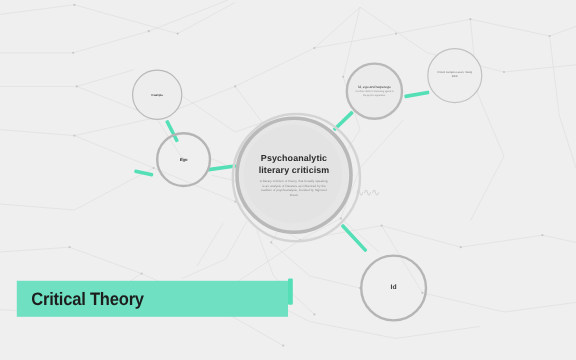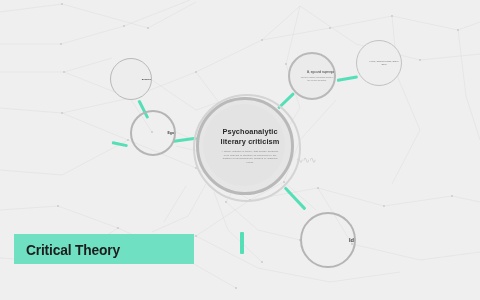--- a/index.html
+++ b/index.html
@@ -12,21 +12,21 @@
   #canvas{position:absolute;inset:0;width:480px;height:300px;}
 
   .net{position:absolute;inset:0;width:480px;height:300px;pointer-events:none;}
 
   
   .bubble{
     position:absolute;
     border-radius:50%;
     box-sizing:border-box;
     display:flex;flex-direction:column;
-    align-items:flex-end;justify-content:center;
+    align-items:center;justify-content:center;
     text-align:center;
   }
 
   
   #b-center{
     left:196px;top:97px;width:98px;height:98px;
     border:3px solid #b9b9b9;
     background:#e6e6e6;
   }
   #b-center::before{
@@ -71,21 +71,21 @@
   }
 
   #b-names{left:356px;top:40px;width:46px;height:46px;border:1.6px solid #c2c2c2;background:#eeeeee;}
   #b-names .lbl{font-size:2.2px;font-weight:400;color:#6f6f6f;line-height:1.5;width:34px;}
 
   
   .link{position:absolute;background:#55dfb7;border-radius:1px;transform-origin:0 50%;}
 
   
   #banner{
-    position:absolute;left:14px;top:234px;width:180px;height:30px;
+    position:absolute;left:14px;top:234px;width:226px;height:30px;
     background:#6fe0c1;display:flex;align-items:center;
   }
   #banner .txt{
     margin-left:12px;
     font-family:"Liberation Sans Narrow","Liberation Sans",sans-serif;
     font-size:15px;font-weight:700;color:#1d1d1d;
     letter-spacing:-.2px;transform:scaleX(.92);transform-origin:left center;
   }
 
   .squig{position:absolute;left:296px;top:155px;font-size:9px;color:#cfcfcf;letter-spacing:-1px;}

